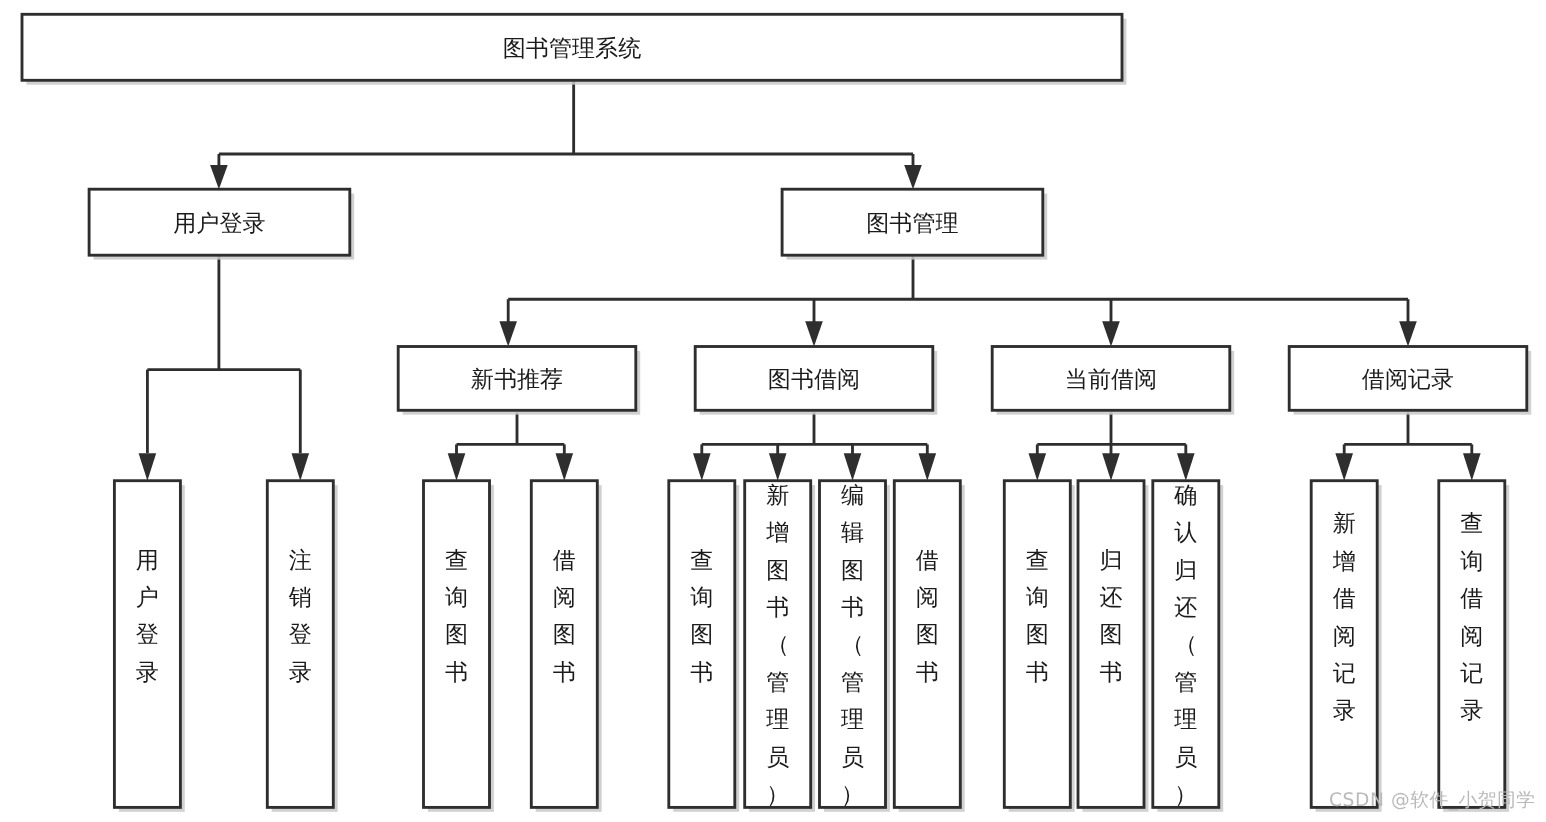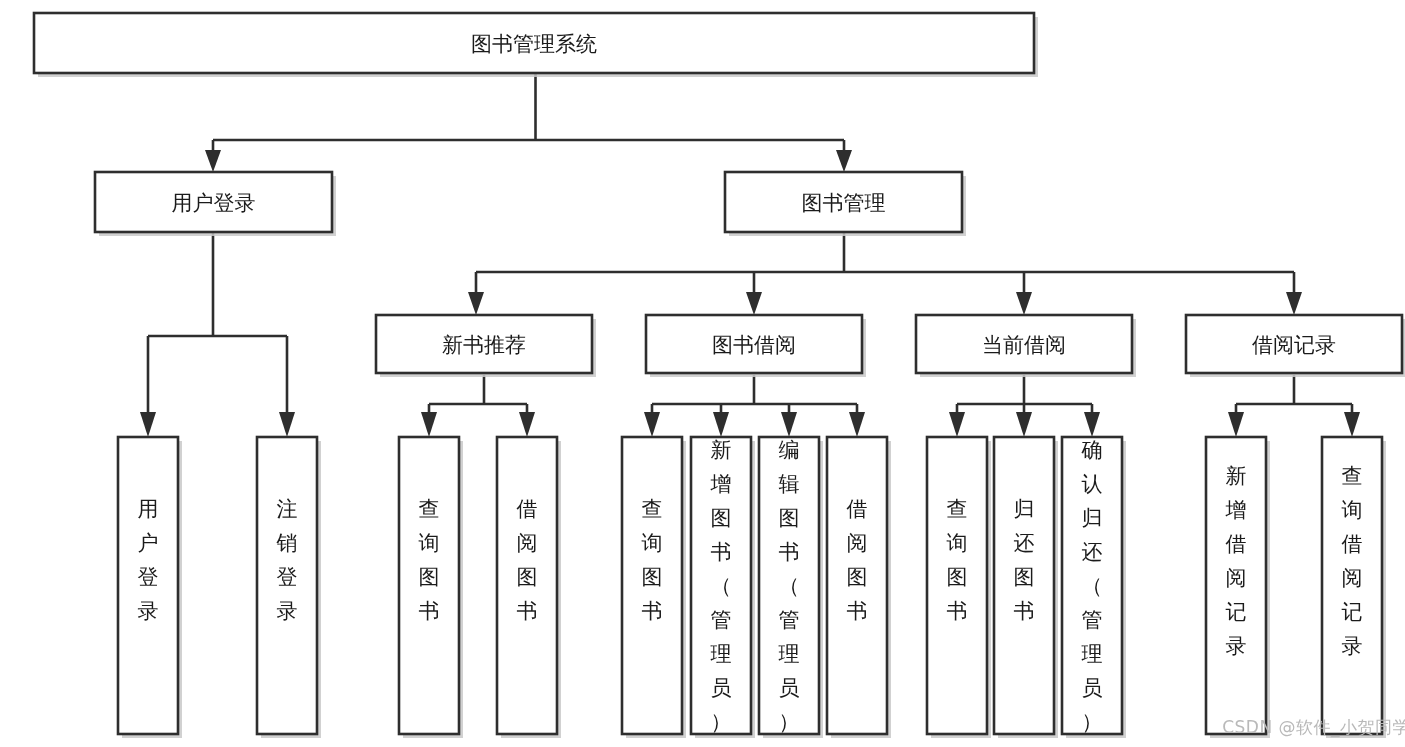--- a/index.html
+++ b/index.html
@@ -11,21 +11,20 @@
     font-family: "DejaVu Sans", "Liberation Sans", sans-serif;
     width: 1405px;
     height: 747px;
     overflow: hidden;
     position: relative;
   }
   #diagram-root {
     position: relative;
     width: 1162px;
     height: 747px;
-    padding-left: 14px;
   }
   svg#flowchart {
     display: block;
     width: 1405px;
     height: 747px;
   }
   .node-box {
     fill: #ffffff;
     stroke: #2e2e2e;
     stroke-width: 2.6;

